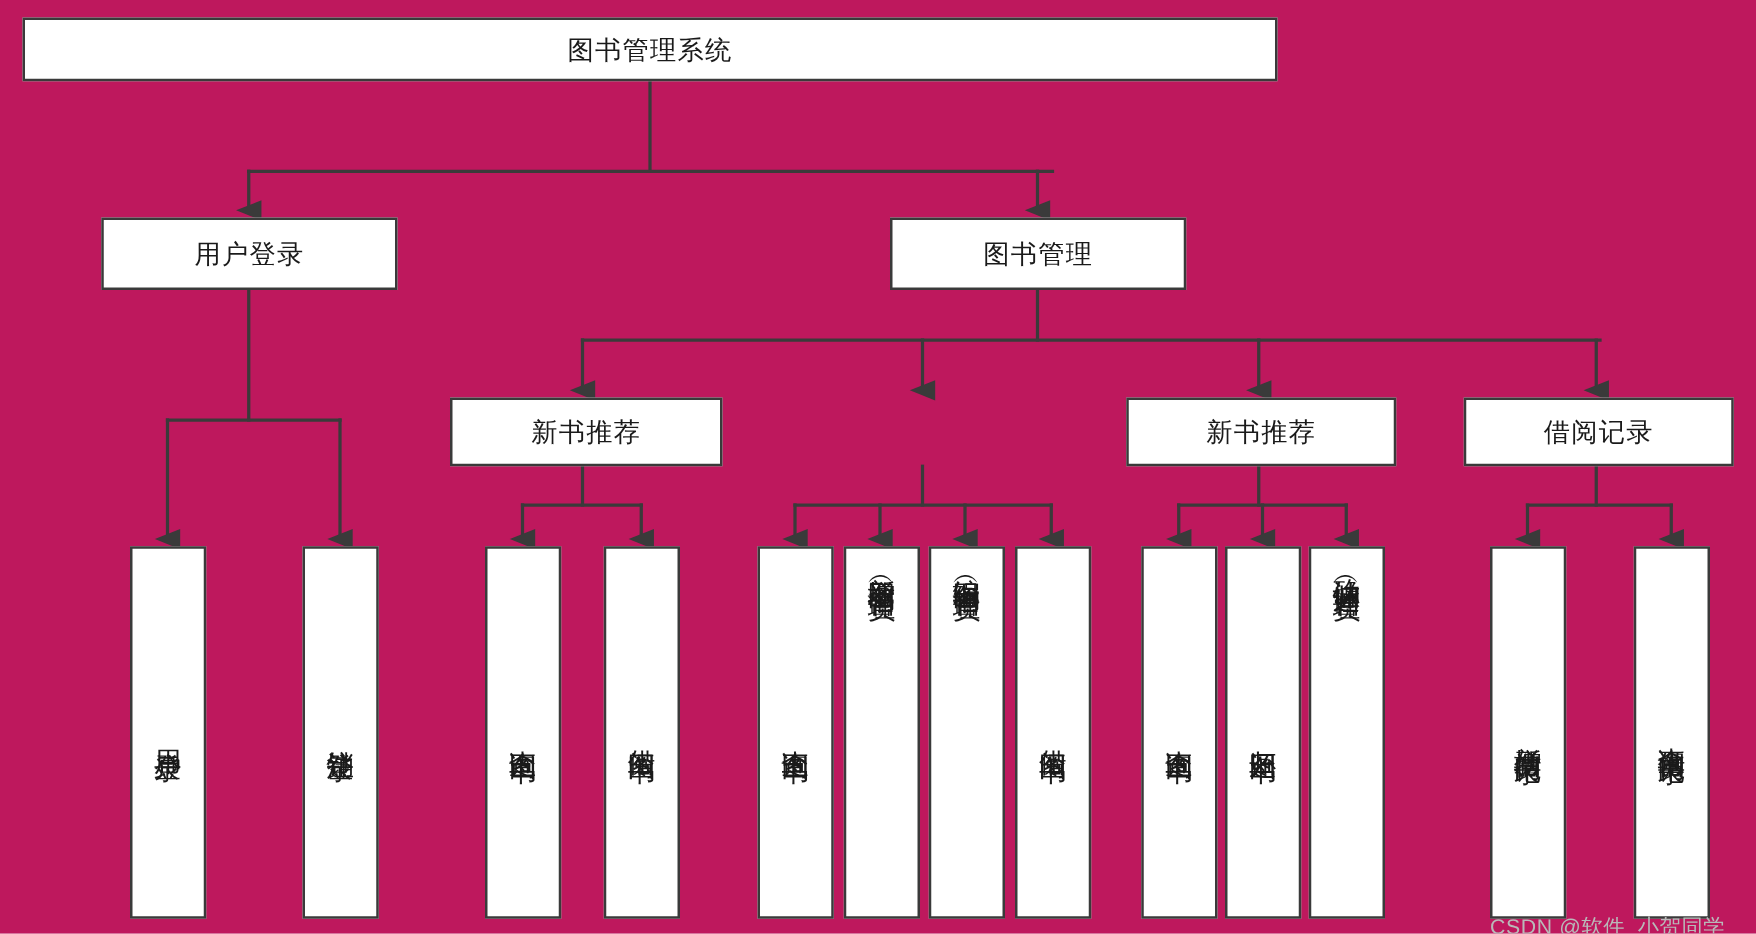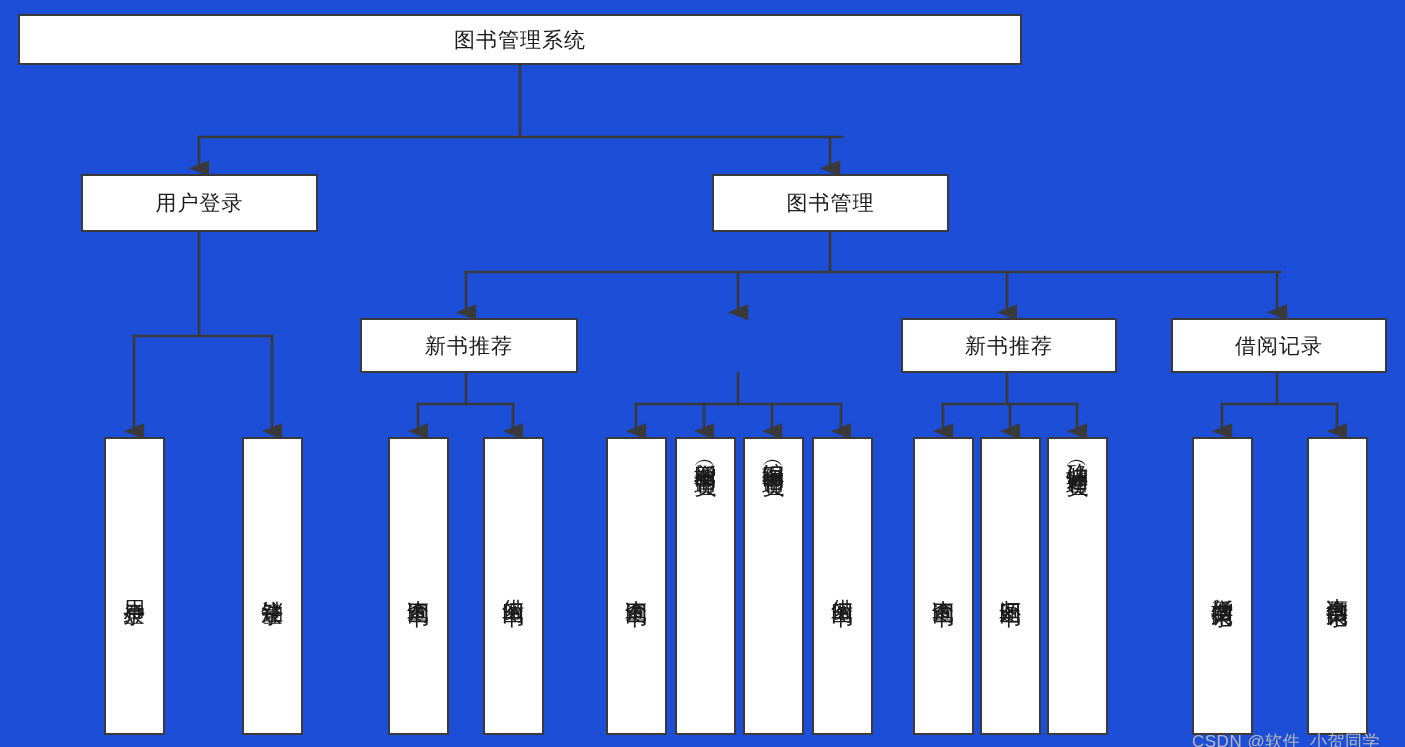--- a/index.html
+++ b/index.html
@@ -8,21 +8,21 @@
     padding: 0;
     background: #ffffff;
   }
   body {
     font-family: "Liberation Sans", "DejaVu Sans", sans-serif;
   }
   #diagram-root {
     position: relative;
     width: 1405px;
     height: 747px;
-    background: #1d4ed8;
+    background: #be185d;
     overflow: hidden;
   }
   #edge-layer {
     position: absolute;
     left: 0;
     top: 0;
     width: 1405px;
     height: 747px;
     pointer-events: none;
   }

